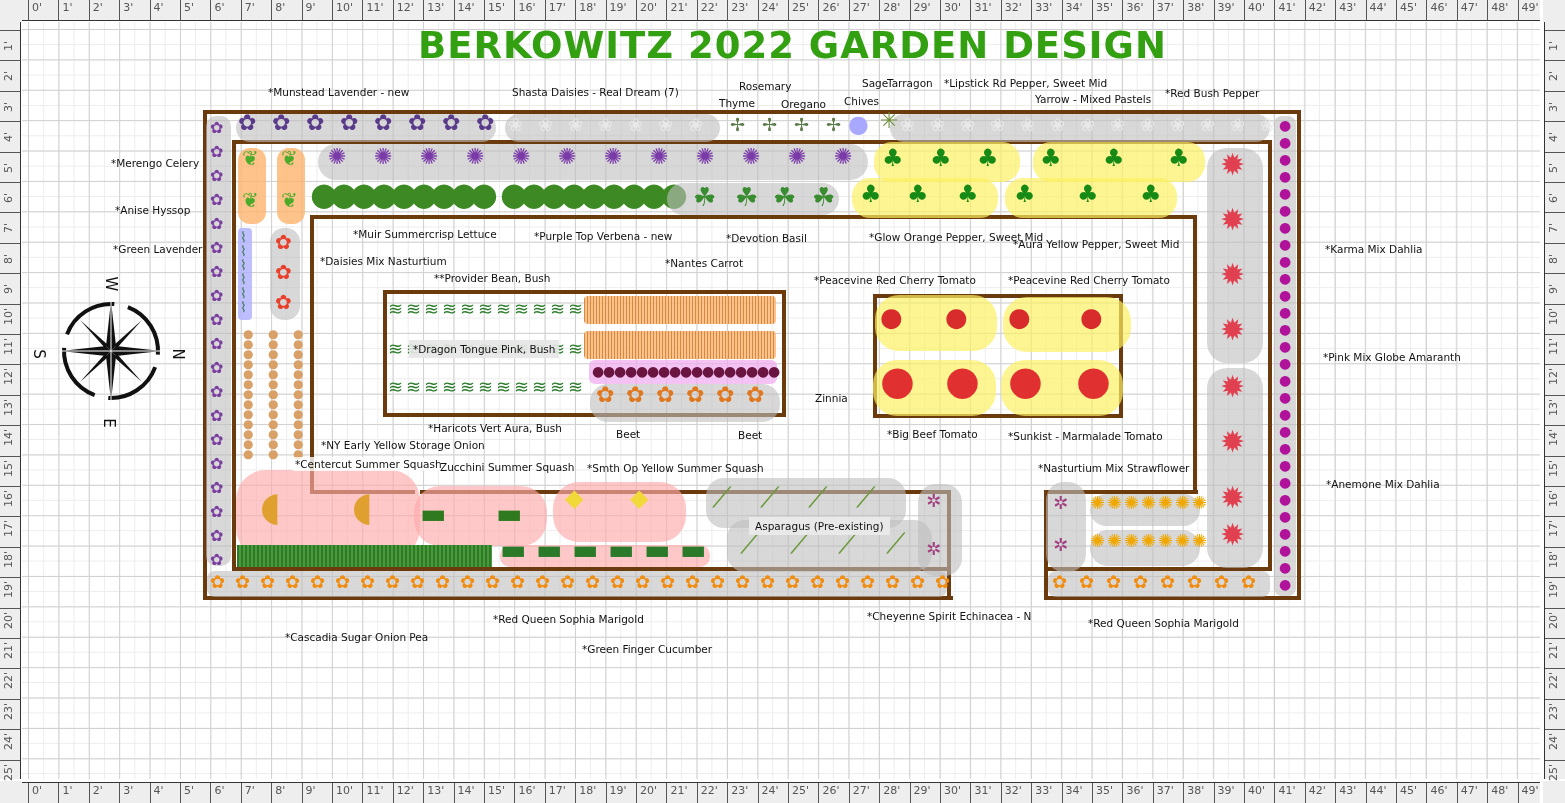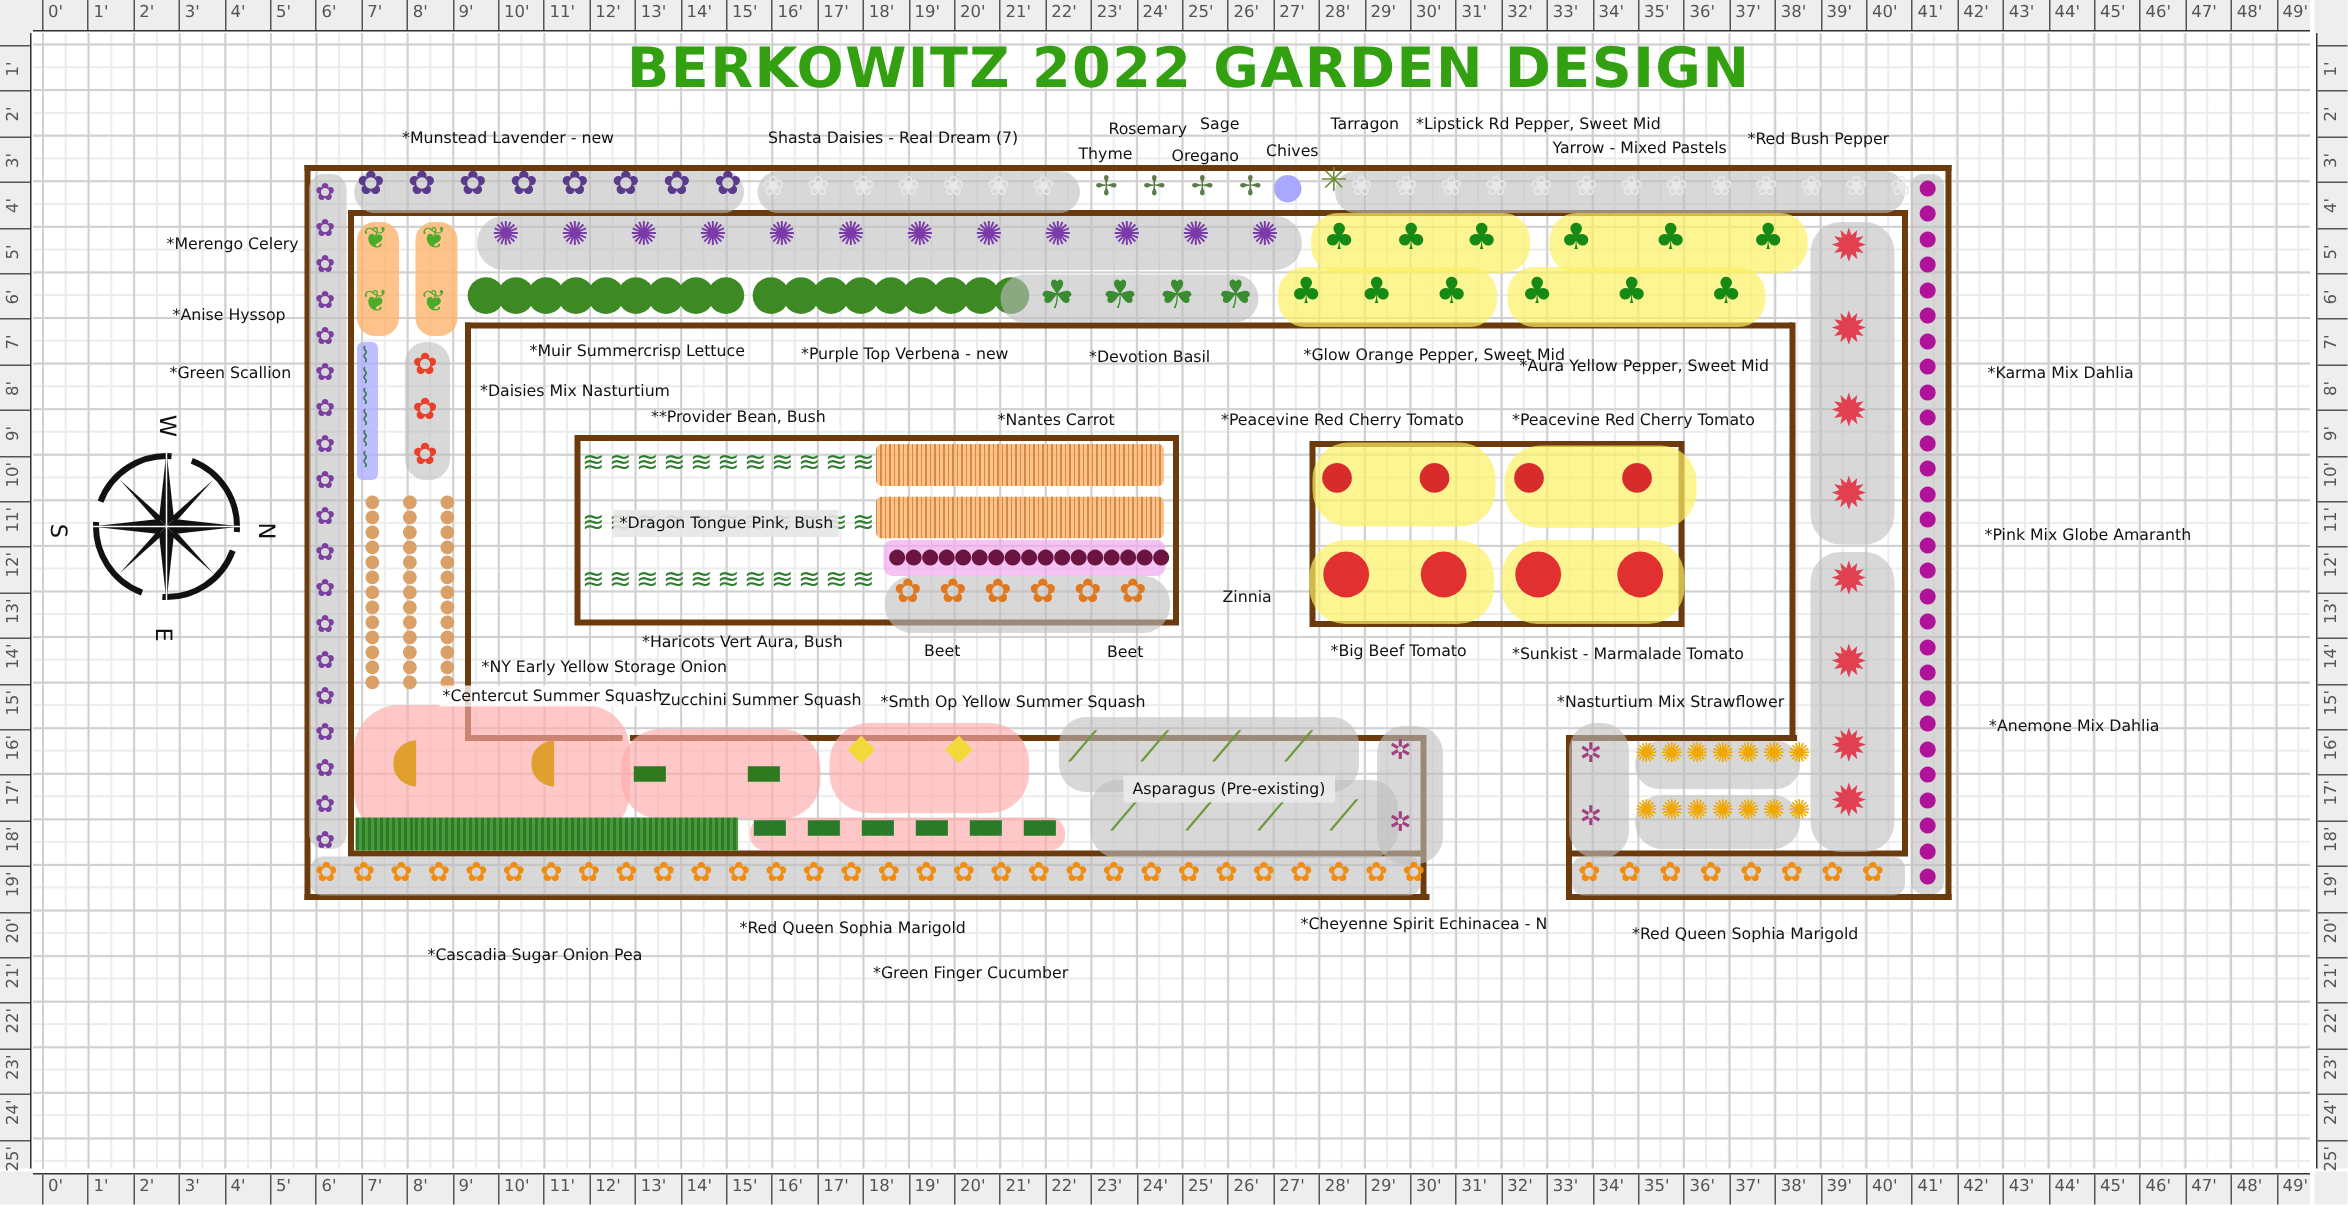--- a/index.html
+++ b/index.html
@@ -775,38 +775,38 @@
     <div class="plant" style="left: 1160px; top: 573px; color: rgb(240, 140, 16); font-size: 18px;">✿</div>
     <div class="plant" style="left: 1187px; top: 573px; color: rgb(240, 140, 16); font-size: 18px;">✿</div>
     <div class="plant" style="left: 1214px; top: 573px; color: rgb(240, 140, 16); font-size: 18px;">✿</div>
     <div class="plant" style="left: 1241px; top: 573px; color: rgb(240, 140, 16); font-size: 18px;">✿</div>
   </div>
 
 <div class="lbl" style="left:268px;top:86px">*Munstead Lavender - new</div>
 <div class="lbl" style="left:512px;top:86px">Shasta Daisies - Real Dream (7)</div>
 <div class="lbl" style="left:739px;top:80px">Rosemary</div>
 <div class="lbl" style="left:719px;top:97px">Thyme</div>
-<div class="lbl" style="left:800px;top:77px">Sage</div>
+<div class="lbl" style="left:862px;top:77px">Sage</div>
 <div class="lbl" style="left:781px;top:98px">Oregano</div>
 <div class="lbl" style="left:844px;top:95px">Chives</div>
 <div class="lbl" style="left:887px;top:77px">Tarragon</div>
 <div class="lbl" style="left:944px;top:77px">*Lipstick Rd Pepper, Sweet Mid</div>
 <div class="lbl" style="left:1035px;top:93px">Yarrow - Mixed Pastels</div>
 <div class="lbl" style="left:1165px;top:87px">*Red Bush Pepper</div>
 <div class="lbl" style="left:111px;top:157px">*Merengo Celery</div>
 <div class="lbl" style="left:115px;top:204px">*Anise Hyssop</div>
-<div class="lbl" style="left:113px;top:243px">*Green Scallion</div>
+<div class="lbl" style="left:113px;top:243px">*Green Lavender</div>
 <div class="lbl" style="left:353px;top:228px">*Muir Summercrisp Lettuce</div>
 <div class="lbl" style="left:534px;top:230px">*Purple Top Verbena - new</div>
 <div class="lbl" style="left:726px;top:232px">*Devotion Basil</div>
 <div class="lbl" style="left:869px;top:231px">*Glow Orange Pepper, Sweet Mid</div>
 <div class="lbl" style="left:1013px;top:238px">*Aura Yellow Pepper, Sweet Mid</div>
 <div class="lbl" style="left:320px;top:255px">*Daisies Mix Nasturtium</div>
 <div class="lbl" style="left:434px;top:272px">**Provider Bean, Bush</div>
-<div class="lbl" style="left:665px;top:274px">*Nantes Carrot</div>
+<div class="lbl" style="left:665px;top:257px">*Nantes Carrot</div>
 <div class="lbl" style="left:814px;top:274px">*Peacevine Red Cherry Tomato</div>
 <div class="lbl" style="left:1008px;top:274px">*Peacevine Red Cherry Tomato</div>
 <div class="lbl" style="left:1325px;top:243px">*Karma Mix Dahlia</div>
 <div class="lbl" style="left:1323px;top:351px">*Pink Mix Globe Amaranth</div>
 <div class="lbl" style="left:815px;top:392px">Zinnia</div>
 <div class="lbl" style="left:428px;top:422px">*Haricots Vert Aura, Bush</div>
 <div class="lbl" style="left:616px;top:428px">Beet</div>
 <div class="lbl" style="left:738px;top:429px">Beet</div>
 <div class="lbl" style="left:887px;top:428px">*Big Beef Tomato</div>
 <div class="lbl" style="left:1008px;top:430px">*Sunkist - Marmalade Tomato</div>

